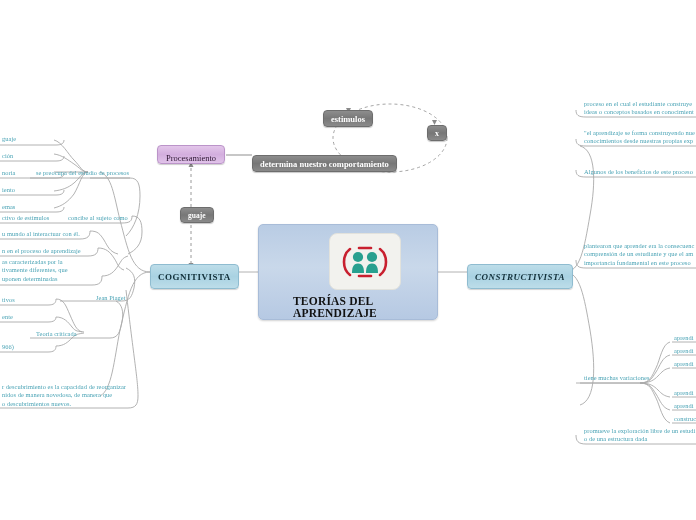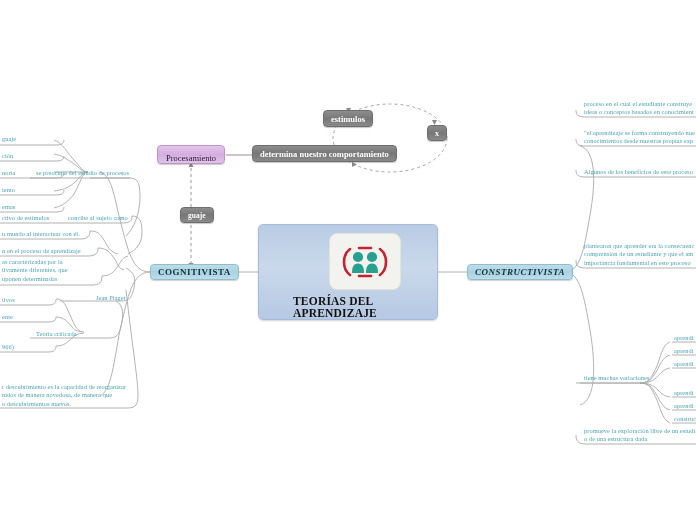--- a/index.html
+++ b/index.html
@@ -36,21 +36,21 @@
     font-family:"Liberation Serif", serif;
   }
 
   .catnode{
     border-radius:4px;
     background:linear-gradient(to bottom,#bddde9 0%,#a9d2e2 50%,#bddde9 100%);
     border:1px solid #8fbcd0;
     box-shadow:0 1px 1px rgba(0,0,0,.18);
     color:#12303a;font-weight:bold;font-size:9px;letter-spacing:.5px;
     display:flex;align-items:center;justify-content:center;
-    padding:0 7px;height:16px;
+    padding:0 7px;height:25px;
     font-family:"Liberation Serif", serif;
   }
   #node-cognitivista{left:150px;top:264px;}
   #node-constructivista{left:467px;top:264px;font-style:italic;}
 
   .purplenode{
     left:157px;top:145px;height:19px;
     border-radius:4px;
     background:linear-gradient(to bottom,#e3c6ea 0%,#d3aede 50%,#e0c3e9 100%);
     border:1px solid #bb94c9;
@@ -64,21 +64,21 @@
     border-radius:4px;
     background:linear-gradient(to bottom,#8d8d8d 0%,#777777 50%,#8a8a8a 100%);
     border:1px solid #6d6d6d;
     box-shadow:0 1px 1px rgba(0,0,0,.22);
     color:#ffffff;font-weight:bold;font-size:8.5px;
     display:flex;align-items:center;justify-content:center;padding:0 7px;height:17px;
     font-family:"Liberation Serif", serif;
   }
   #node-estimulos{left:323px;top:110px;}
   #node-x{left:427px;top:125px;min-width:18px;height:16px;font-size:8px;}
-  #node-determina{left:252px;top:145px;}
+  #node-determina{left:252px;top:155px;}
   #node-este{left:180px;top:207px;height:16px;font-size:7.5px;}
 
   
   .leaf{
     position:absolute;
     color:#4aa3b5;
     font-size:6.4px;
     line-height:8.4px;
     font-family:"Liberation Serif", serif;
     white-space:pre;

